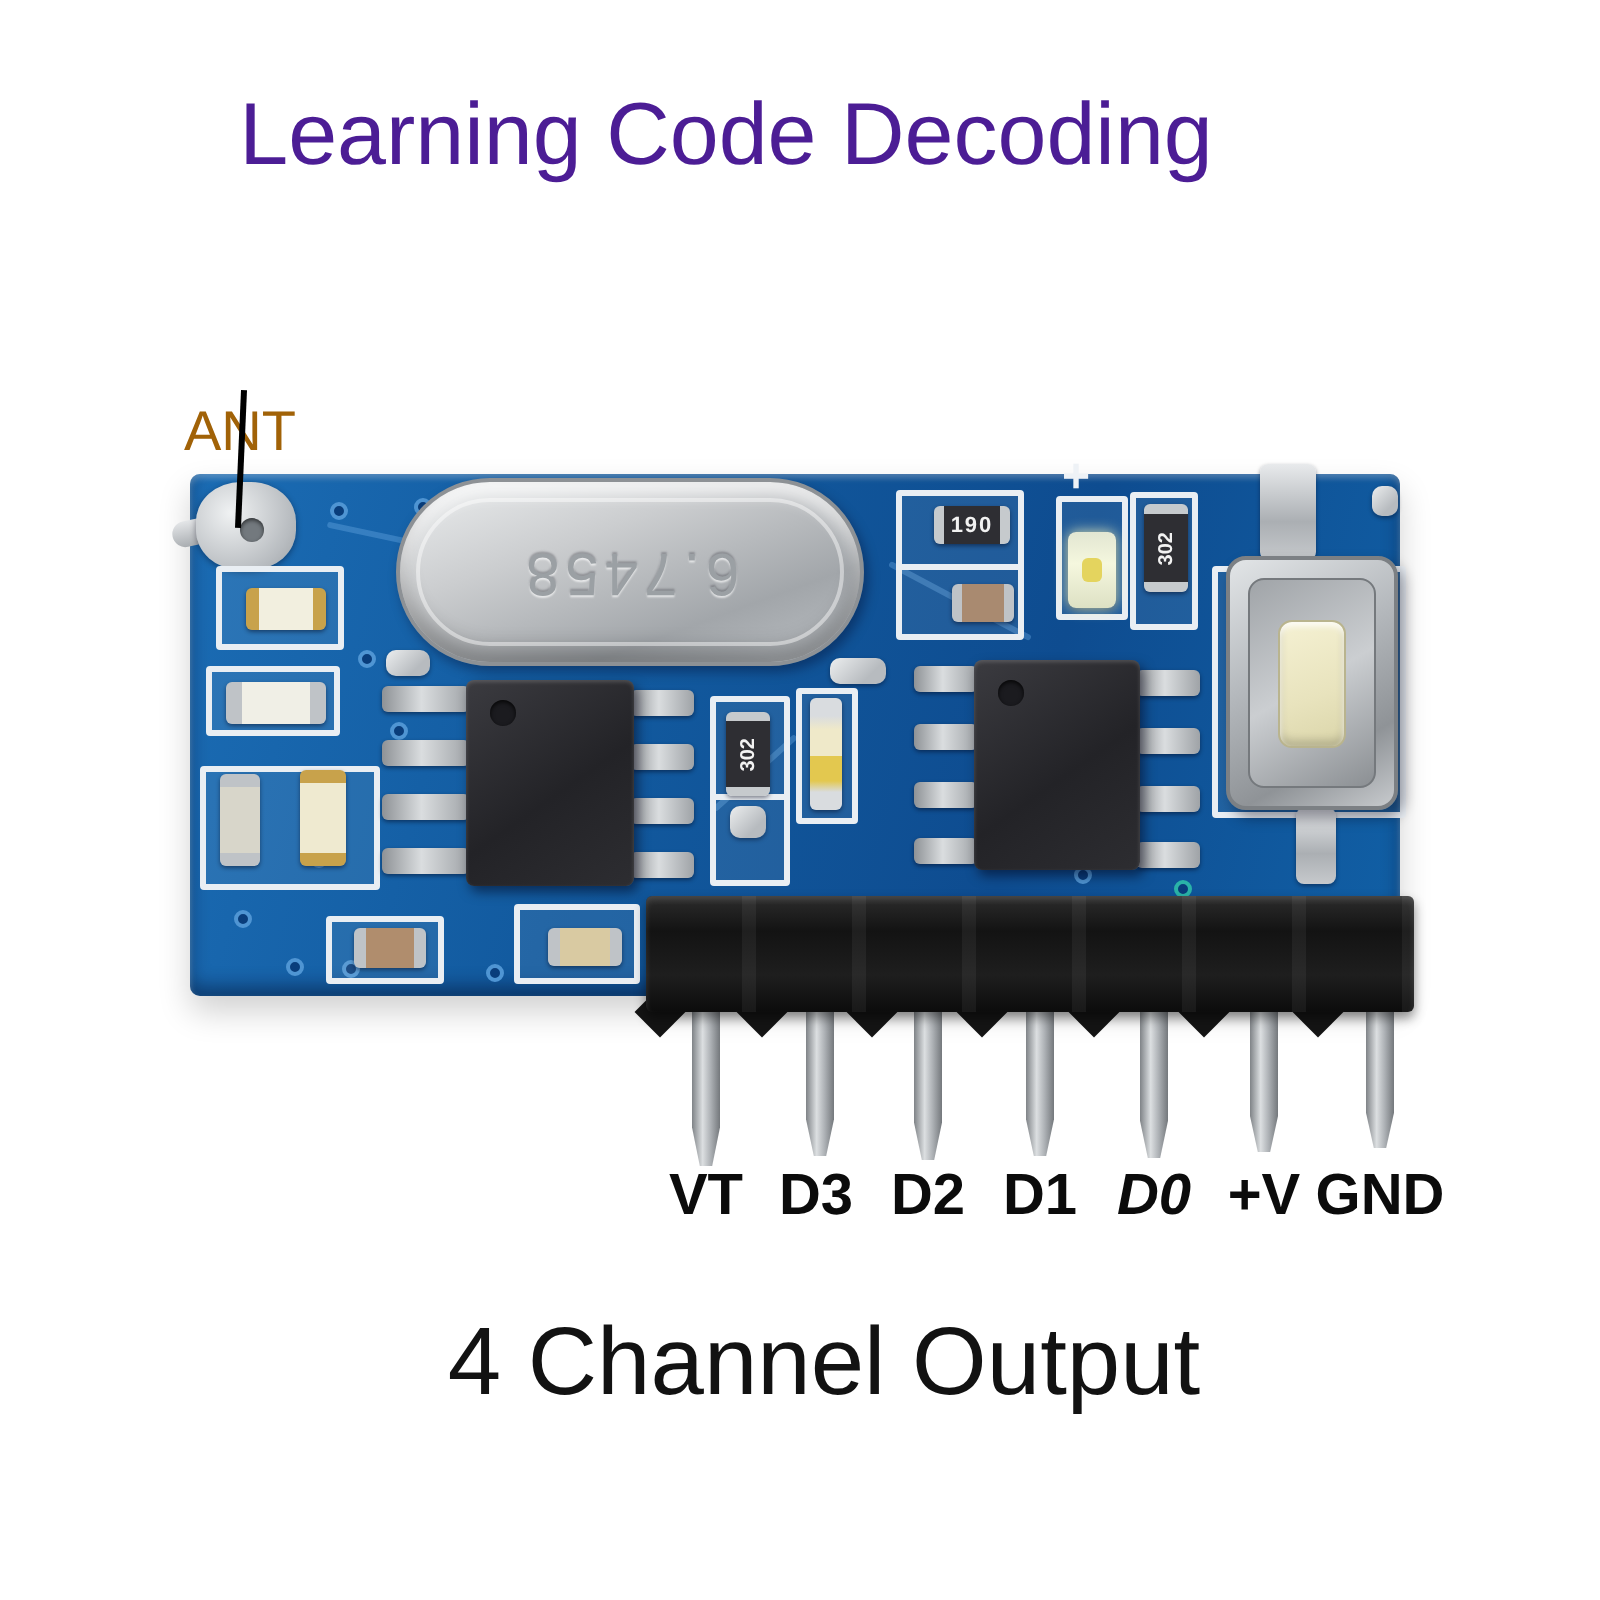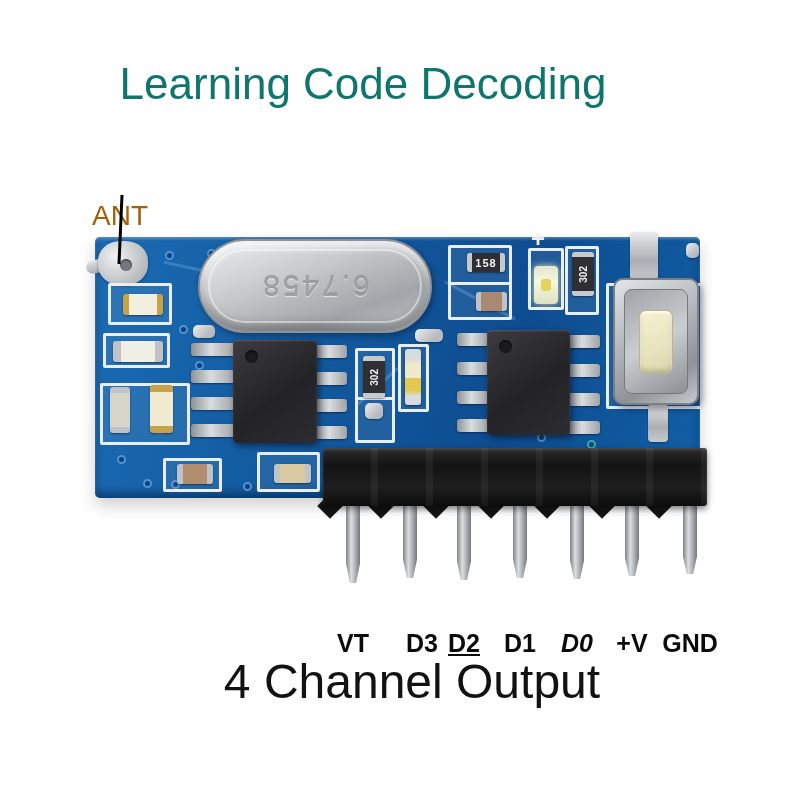--- a/index.html
+++ b/index.html
@@ -1,28 +1,28 @@
 <!DOCTYPE html>
 <html><head>
 <meta charset="utf-8">
 <style>
   html,body{margin:0;padding:0;background:#fff;}
   .canvas{position:relative;width:800px;height:800px;background:#ffffff;overflow:hidden;
           font-family:"Liberation Sans", sans-serif;color:#0d0d0d;}
 
   
   .title{position:absolute;left:0;top:40px;width:726px;text-align:center;
-         font-size:44px;line-height:56px;color:#0f766e;margin-top:16px;}
+         font-size:44px;line-height:56px;color:#4c1d95;}
   .ant-label{position:absolute;left:92px;top:164px;font-size:28px;color:#a16207;margin-top:36px;}
   .ant-line{position:absolute;left:119px;top:195px;width:3px;height:69px;background:#000;
             transform:rotate(2.5deg);z-index:40;}
   .caption{position:absolute;left:0;top:654px;width:824px;text-align:center;
            font-size:48px;color:#121212;}
   .pin-label{position:absolute;top:582px;transform:translateX(-50%);
-             font-size:25px;font-weight:700;color:#0b0b0b;margin-top:47px;}
+             font-size:29px;font-weight:700;color:#0b0b0b;}
 
   
   .pcb{position:absolute;left:95px;top:237px;width:605px;height:261px;border-radius:5px;
        background:linear-gradient(105deg,#1b6cb4 0%,#125a9f 35%,#0e4c90 68%,#1160a6 100%);
        box-shadow:inset 0 2px 3px rgba(255,255,255,.28), inset 0 -5px 9px rgba(0,10,40,.45),
                   0 8px 16px rgba(0,0,0,.18);}
   .trace{position:absolute;height:3px;border-radius:2px;background:rgba(120,185,240,.32);}
   .via{position:absolute;width:9px;height:9px;border-radius:50%;background:#093d7b;
        border:2px solid #4f95d3;box-sizing:border-box;}
   .via.teal{border-color:#2ab3a8;}
@@ -170,21 +170,21 @@
     <div class="sbox" style="left:303px;top:107px;width:31px;height:68px;"></div>
     <div class="sbox" style="left:511px;top:46px;width:97px;height:126px;"></div>
 
     <div class="smd smd-h-gold" style="left:28px;top:57px;width:40px;height:21px;"></div>
     <div class="smd smd-h-sil" style="left:18px;top:104px;width:50px;height:21px;--body:#f0efe6;"></div>
     <div class="smd smd-v-sil" style="left:15px;top:150px;width:20px;height:46px;--body:#d8d6ca;"></div>
     <div class="smd smd-v-gold" style="left:55px;top:148px;width:23px;height:48px;--body:#efead0;"></div>
     <div class="smd smd-h-sil" style="left:82px;top:227px;width:36px;height:20px;--body:#b08d6d;"></div>
     <div class="smd smd-h-sil" style="left:179px;top:227px;width:37px;height:19px;--body:#d9caa2;"></div>
     <div class="smd res-black-h" style="left:372px;top:16px;width:38px;height:19px;">
-      <span>158</span>
+      <span>190</span>
     </div>
     <div class="smd smd-h-sil" style="left:381px;top:55px;width:31px;height:19px;--body:#a98a70;"></div>
     <div class="led"></div>
     <div class="smd res-black-v" style="left:477px;top:15px;width:22px;height:44px;">
       <span class="vtext">302</span>
     </div>
     <div class="smd res-black-v" style="left:268px;top:119px;width:22px;height:42px;">
       <span class="vtext">302</span>
     </div>
     <div class="pad" style="left:270px;top:166px;width:18px;height:16px;"></div>
@@ -235,22 +235,22 @@
 
   <div class="pin" style="left:346px;height:97px;"></div>
   <div class="pin" style="left:403px;height:92px;"></div>
   <div class="pin" style="left:457px;height:94px;"></div>
   <div class="pin" style="left:513px;height:92px;"></div>
   <div class="pin" style="left:570px;height:93px;"></div>
   <div class="pin" style="left:625px;height:90px;"></div>
   <div class="pin" style="left:683px;height:88px;"></div>
 
   <span class="pin-label" style="left:353px;">VT</span>
-  <span class="pin-label" style="left:422px;">D3</span>
-  <span class="pin-label" style="left:464px;text-decoration:underline;">D2</span>
+  <span class="pin-label" style="left:408px;">D3</span>
+  <span class="pin-label" style="left:464px;">D2</span>
   <span class="pin-label" style="left:520px;">D1</span>
   <span class="pin-label" style="left:577px;font-style:italic;">D0</span>
   <span class="pin-label" style="left:632px;">+V</span>
   <span class="pin-label" style="left:690px;">GND</span>
 
   <div class="caption">4 Channel Output</div>
 
 </div>
 
 </body></html>

